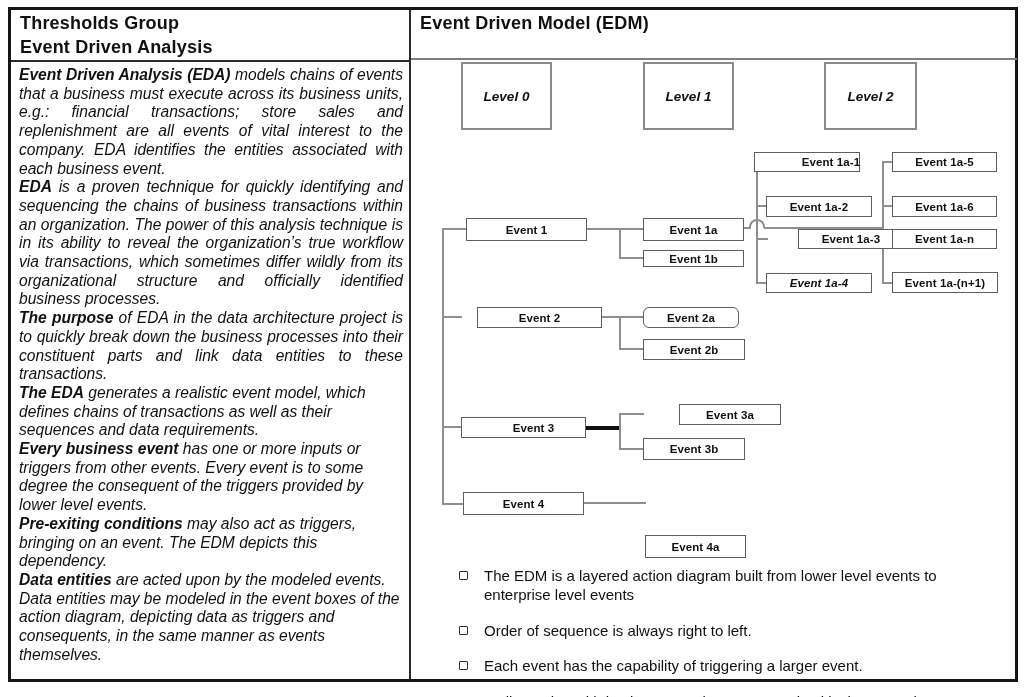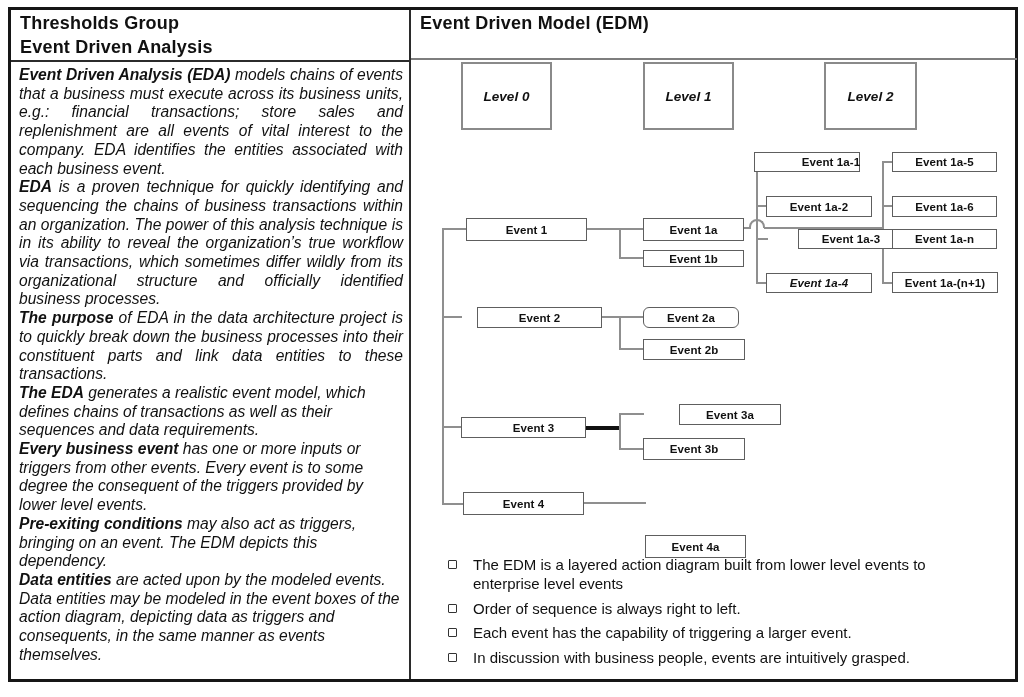--- a/index.html
+++ b/index.html
@@ -27,21 +27,21 @@
   .ebox{position:absolute;box-sizing:border-box;border:1.5px solid #5e5e5e;background:#fff;
         display:flex;align-items:center;justify-content:center;
         font-weight:bold;font-size:11.5px;letter-spacing:.1px;white-space:nowrap;}
   .hl{position:absolute;height:2px;background:#8f8f8f;}
   .vl{position:absolute;width:2px;background:#8f8f8f;}
   .thick{height:4px !important;background:#111 !important;}
   .hop{position:absolute;left:749px;top:219px;width:16px;height:9px;box-sizing:border-box;
        border:2px solid #8f8f8f;border-bottom:none;border-radius:8px 8px 0 0;background:transparent;}
 
   .bullets{position:absolute;left:441px;top:550px;width:566px;}
-  .bullet-item{display:flex;align-items:flex-start;margin:5px;font-size:15px;line-height:19.4px;}
+  .bullet-item{display:flex;align-items:flex-start;margin:16px;font-size:15px;line-height:19.4px;}
   .bullet-item .sq{flex:0 0 auto;width:7px;height:7px;border:1.6px solid #333;border-radius:1px;
                    margin:5px 16px 0 2px;background:#fff;}
   .bullet-item .txt{max-width:522px;}
 </style>
 </head>
 <body>
 
 <div id="page">
 
   <div class="frame"></div>

